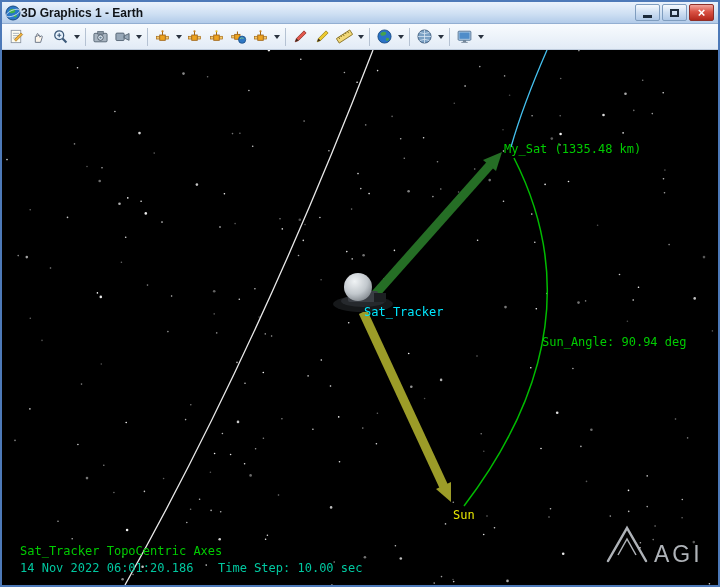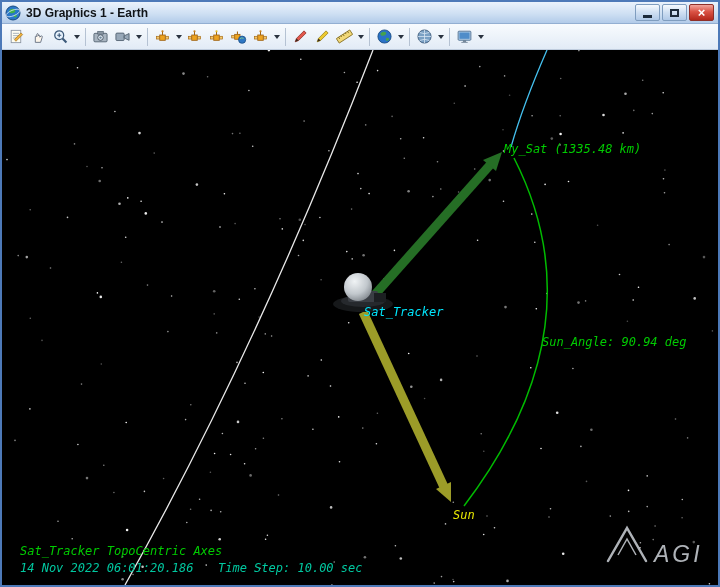--- a/index.html
+++ b/index.html
@@ -3,21 +3,21 @@
 <meta charset="utf-8">
 <style>
   * { box-sizing: border-box; margin: 0; padding: 0; }
   html, body { width: 720px; height: 587px; overflow: hidden; background: #000;
                font-family: "Liberation Sans", sans-serif; }
   .window { width: 720px; height: 587px; border: 2px solid #4d79b8;
             background: #eef3fa; display: flex; flex-direction: column; }
 
   
   .titlebar { height: 22px; flex: 0 0 22px; display: flex; align-items: center;
-              gap: 5px; padding: 0 3px;
+              padding: 0 3px;
               background: linear-gradient(#eaf2fc, #cfe0f3 55%, #b2cbe9);
               border-bottom: 1px solid #93afd2; }
   .app-icon { width: 16px; height: 16px; flex: 0 0 16px; }
   .title { font-size: 12px; font-weight: 700; color: #101418; flex: 1;
            white-space: nowrap; overflow: hidden; }
   .win-buttons { display: flex; gap: 2px; margin-left: auto; padding-right: 1px; }
   .wbtn { width: 25px; height: 17px; border: 1px solid #7f9dbf; border-radius: 2px;
           background: linear-gradient(#f6fafe, #cfdff2 50%, #b0c9e7);
           display: flex; align-items: center; justify-content: center; }
   .wbtn.close { background: linear-gradient(#f2a59b, #da5244 45%, #b3271b);
@@ -33,21 +33,21 @@
              border-bottom: 1px solid #bfccdd; }
   .tb-btn { width: 21px; height: 22px; display: flex; align-items: center;
             justify-content: center; border-radius: 2px; }
   .tb-btn svg { width: 17px; height: 17px; }
   .dd { width: 9px; height: 22px; display: flex; align-items: center; justify-content: center; }
   .dd::after { content: ""; border-left: 3px solid transparent;
                border-right: 3px solid transparent; border-top: 4px solid #2a3340; }
   .sep { width: 1px; height: 18px; background: #b5c2d3; margin: 0 3px; flex: 0 0 1px; }
 
   
-  .viewport { height: 535px; flex: 0 0 535px; background: #000; position: relative; font-style: italic; }
+  .viewport { height: 535px; flex: 0 0 535px; background: #000; position: relative; }
   #scene { display: block; }
   .scene-text { font-family: "DejaVu Sans Mono", monospace; font-size: 12px; }
   .logo-text { font-family: "Liberation Sans", sans-serif; font-size: 23px;
                letter-spacing: 3px; fill: #ced3d9; }
 </style>
 </head>
 <body>
 
 <div class="window">
 

